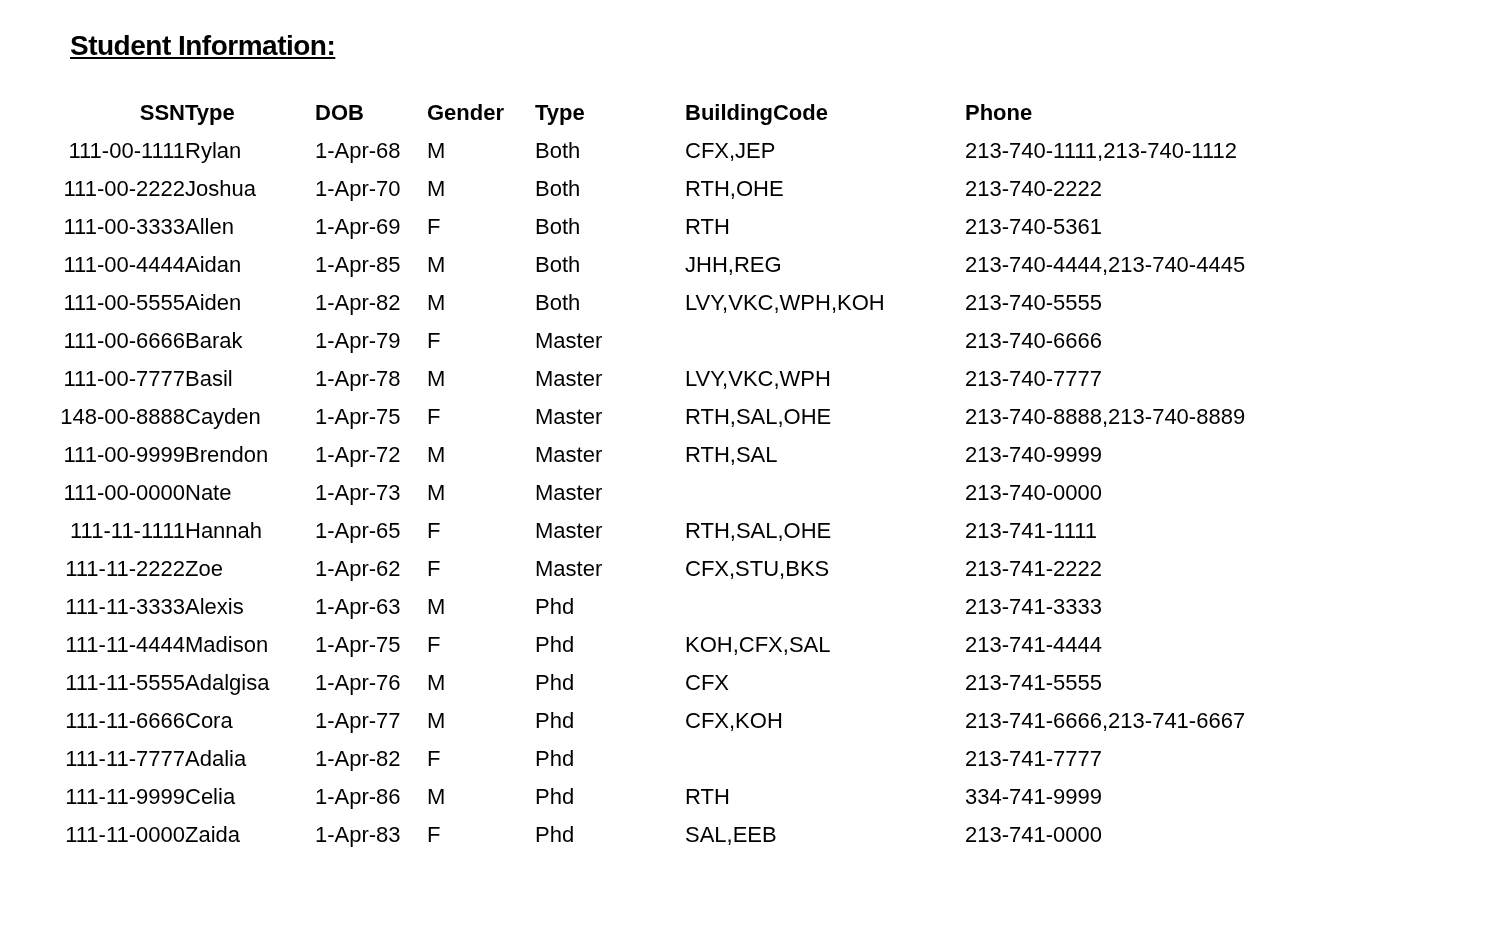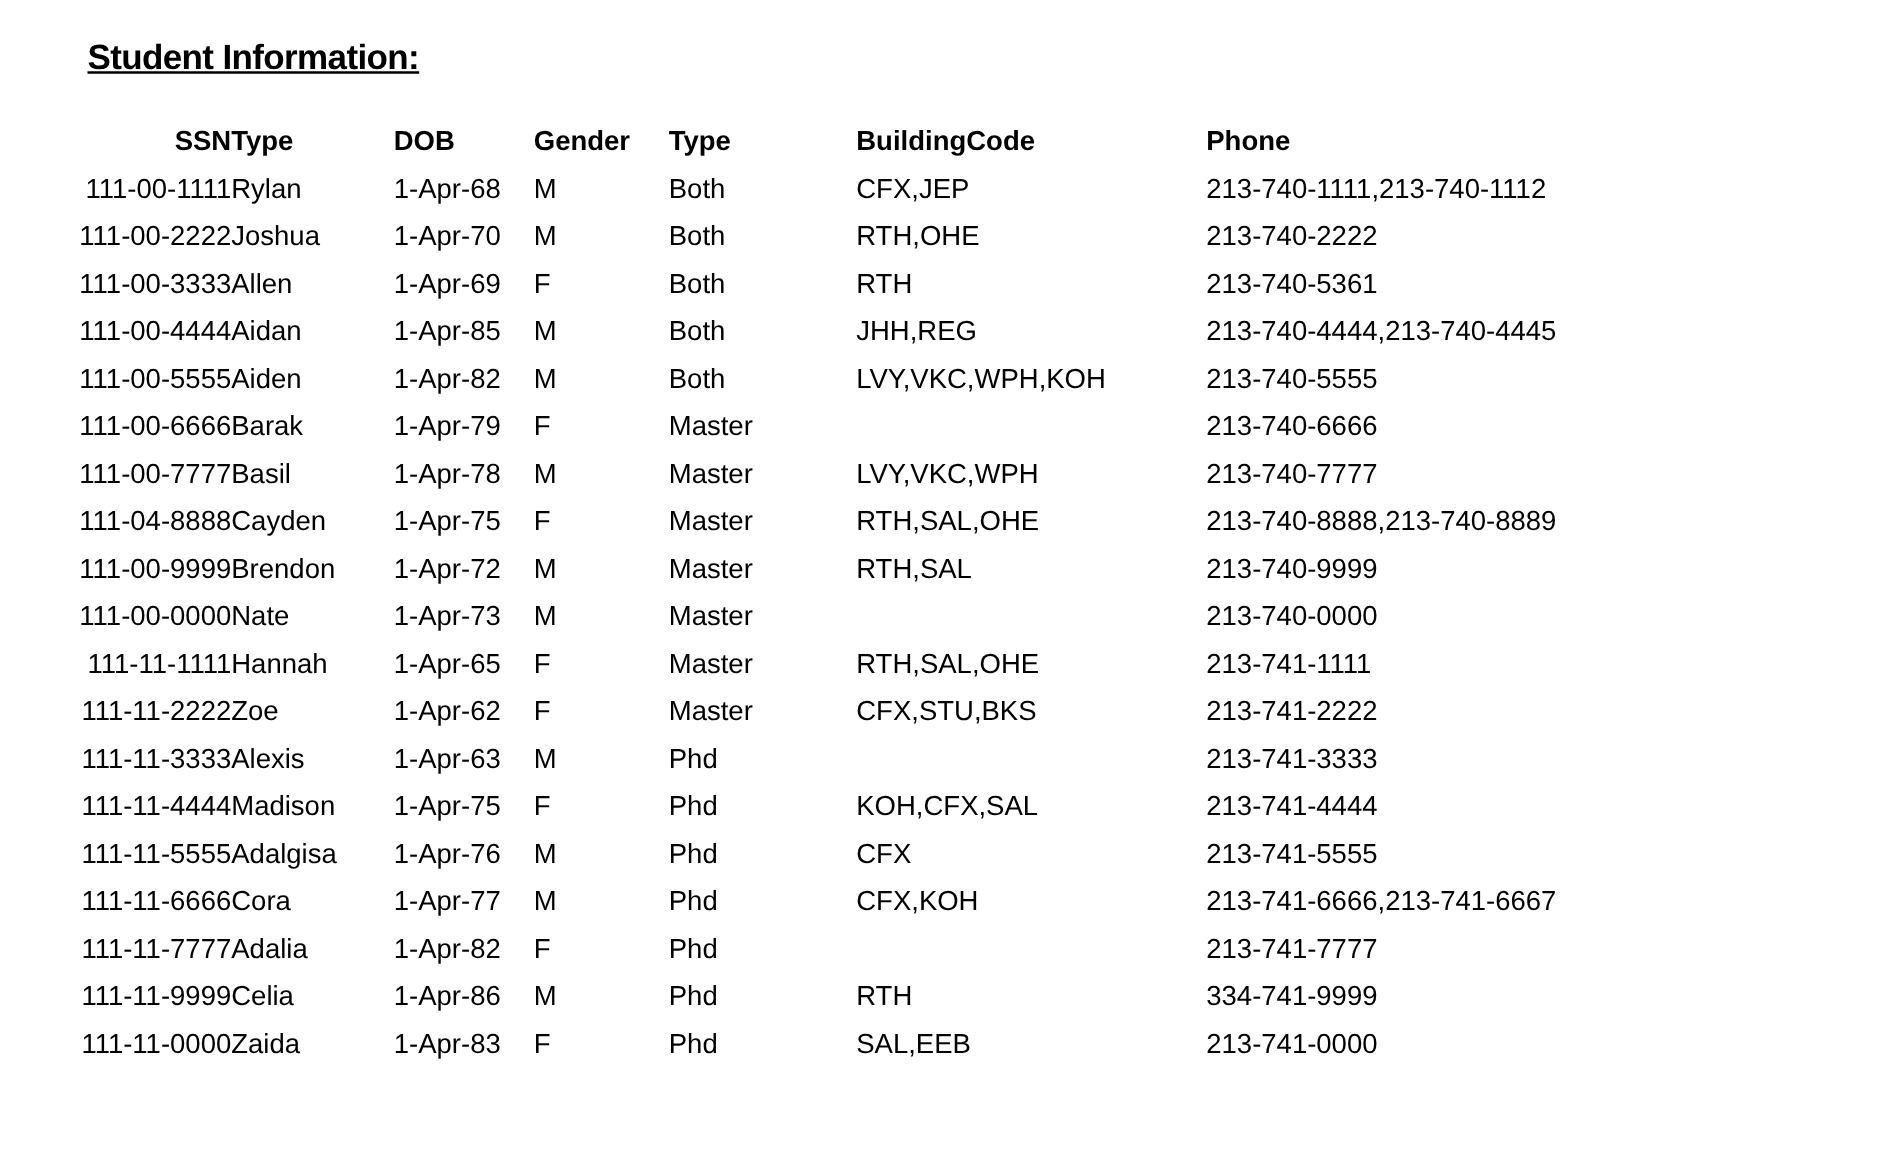--- a/index.html
+++ b/index.html
@@ -124,21 +124,21 @@
         <tr>
           <td class="col-ssn">111-00-7777</td>
           <td class="col-name">Basil</td>
           <td class="col-dob">1-Apr-78</td>
           <td class="col-gender">M</td>
           <td class="col-type">Master</td>
           <td class="col-building">LVY,VKC,WPH</td>
           <td class="col-phone">213-740-7777</td>
         </tr>
         <tr>
-          <td class="col-ssn">111-04-8888</td>
+          <td class="col-ssn">148-00-8888</td>
           <td class="col-name">Cayden</td>
           <td class="col-dob">1-Apr-75</td>
           <td class="col-gender">F</td>
           <td class="col-type">Master</td>
           <td class="col-building">RTH,SAL,OHE</td>
           <td class="col-phone">213-740-8888,213-740-8889</td>
         </tr>
         <tr>
           <td class="col-ssn">111-00-9999</td>
           <td class="col-name">Brendon</td>

